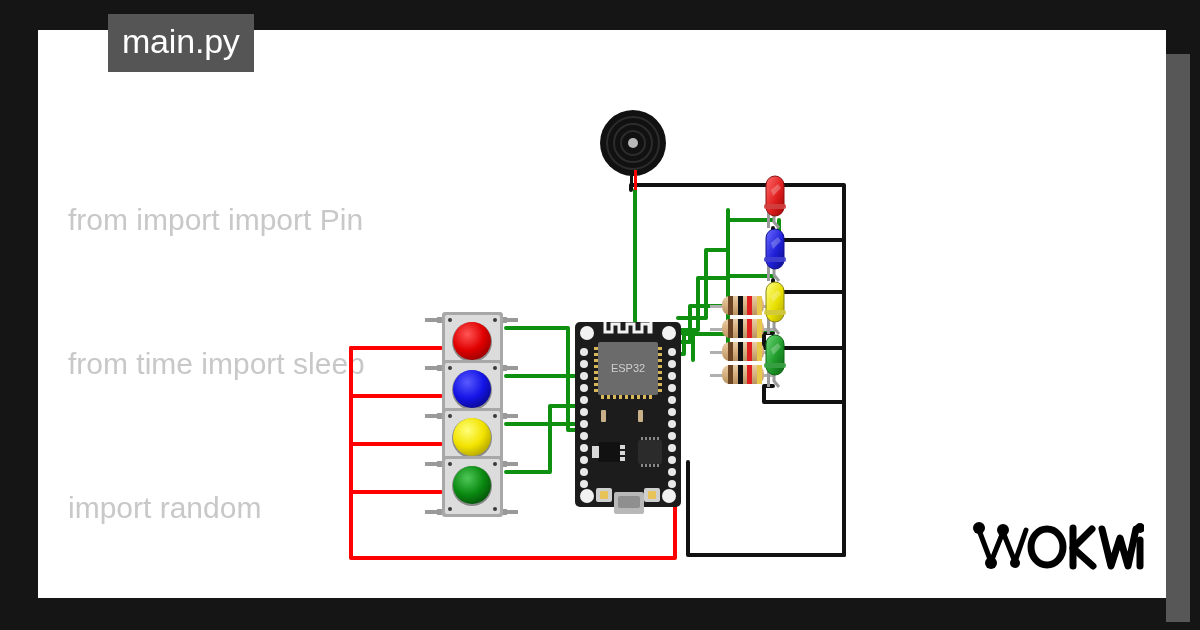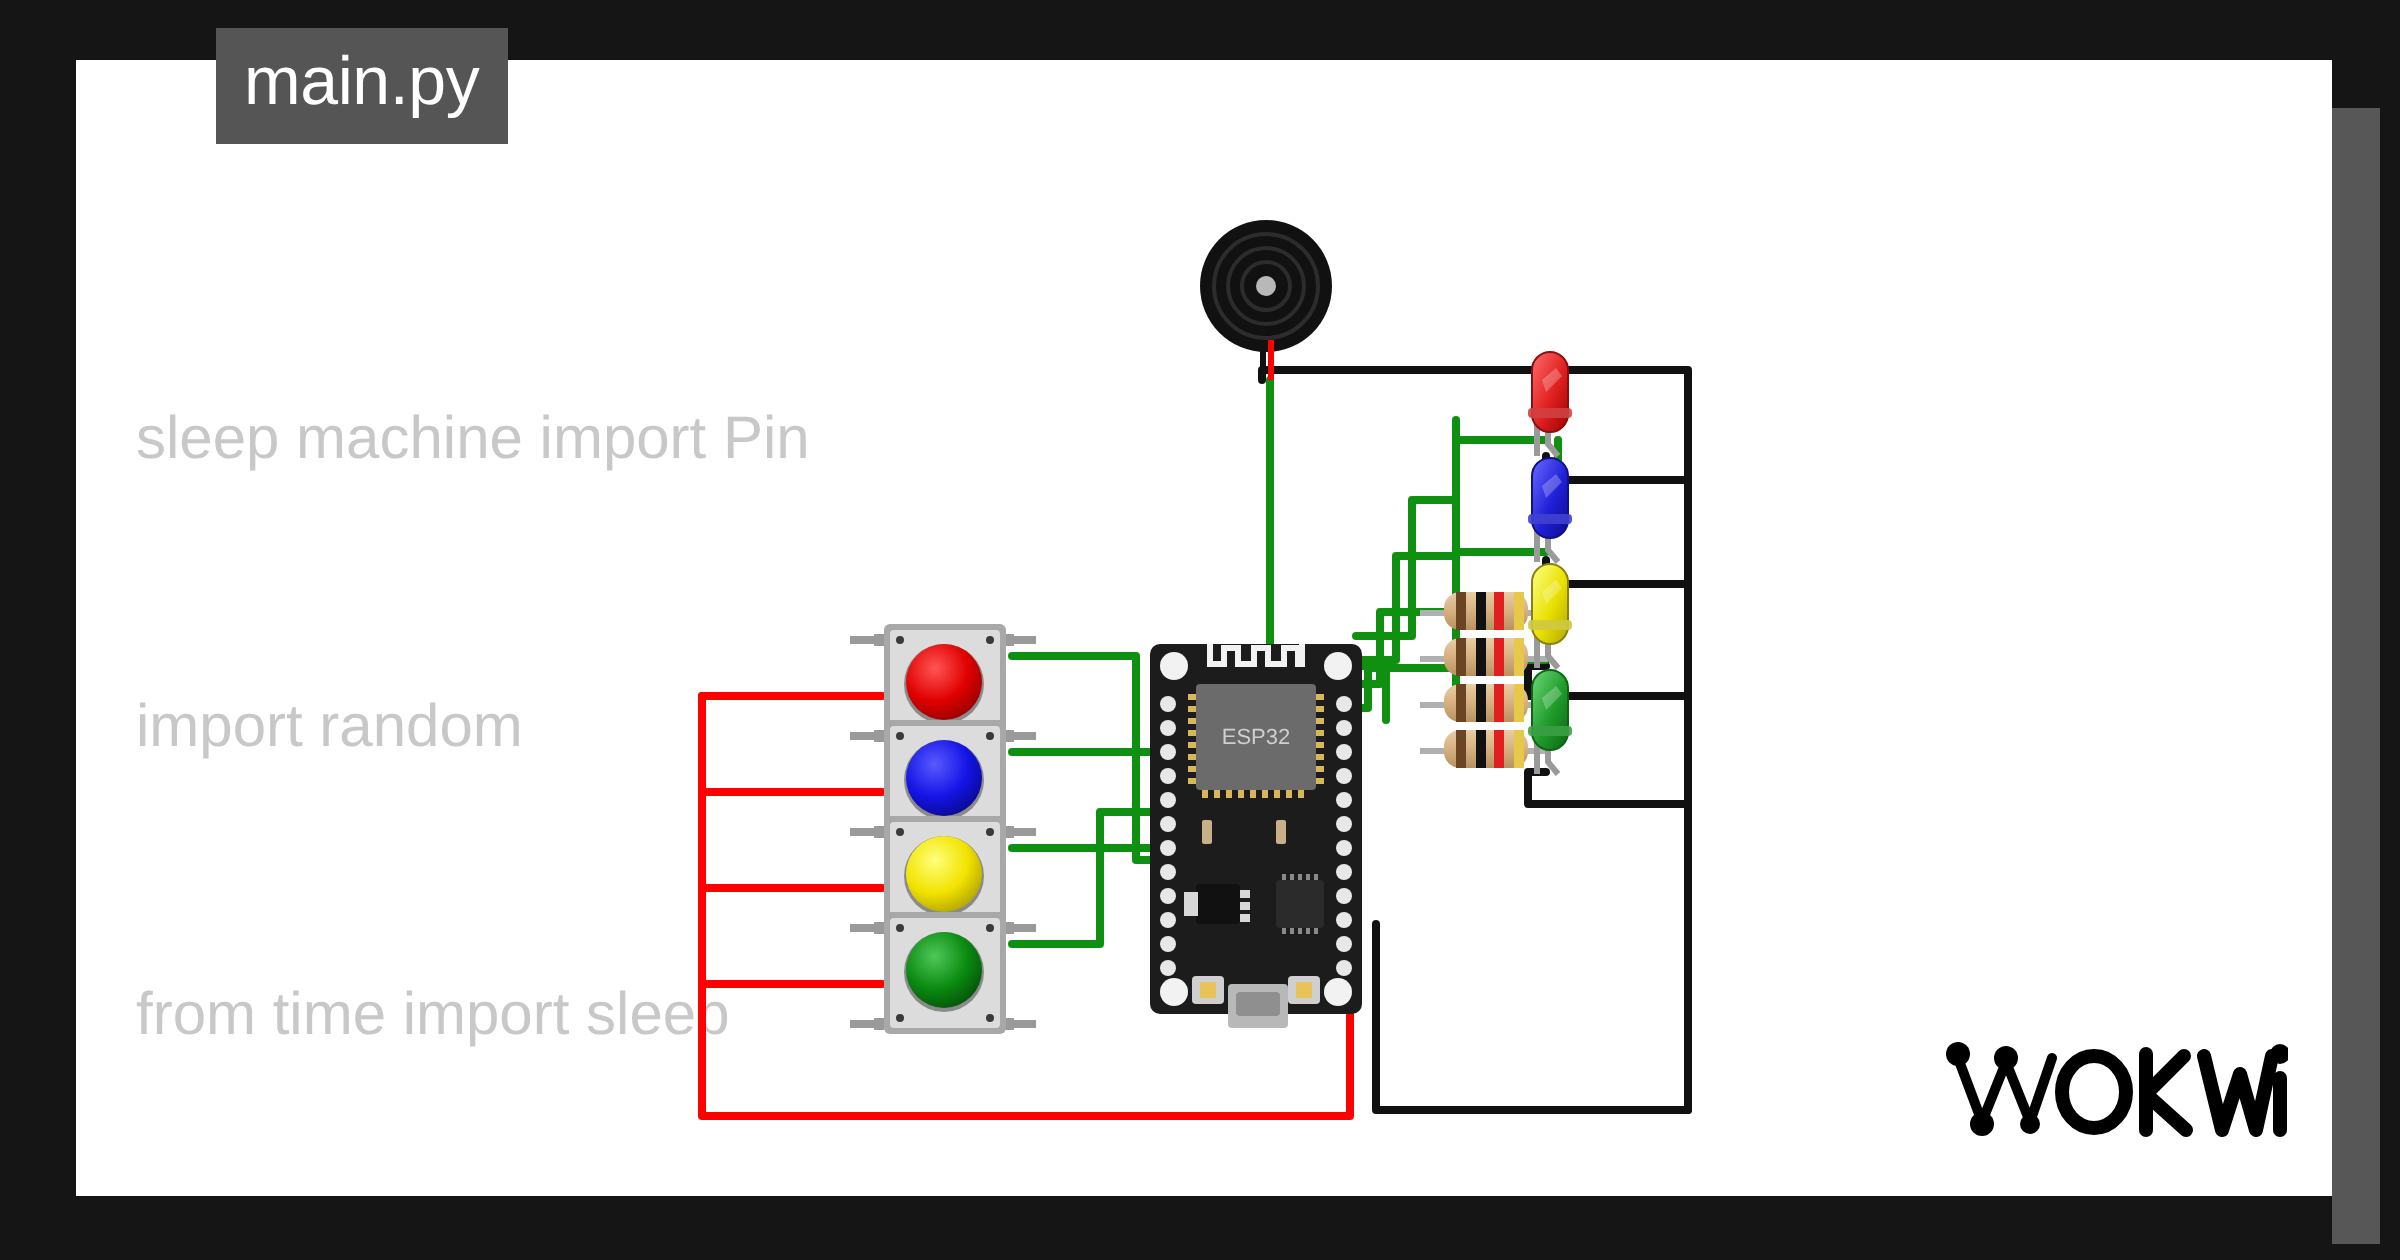--- a/index.html
+++ b/index.html
@@ -72,23 +72,23 @@
 <body>
 
 <div id="root">
 
   <div class="shadow-band" style="left:1166px; top:54px; width:24px; height:568px;"></div>
   <div class="shadow-band" style="left:62px; top:574px; width:1128px; height:24px;"></div>
 
   <div class="panel">
 
     <div class="code" style="left:30px; top:70px;">
-      <div class="ln">sleep machine import Pin</div>
+      <div class="ln">from import import Pin</div>
+      <div class="ln">from time import sleep</div>
       <div class="ln">import random</div>
-      <div class="ln">from time import sleep</div>
       
       
       
       
       
       
       
       
     </div>
 

